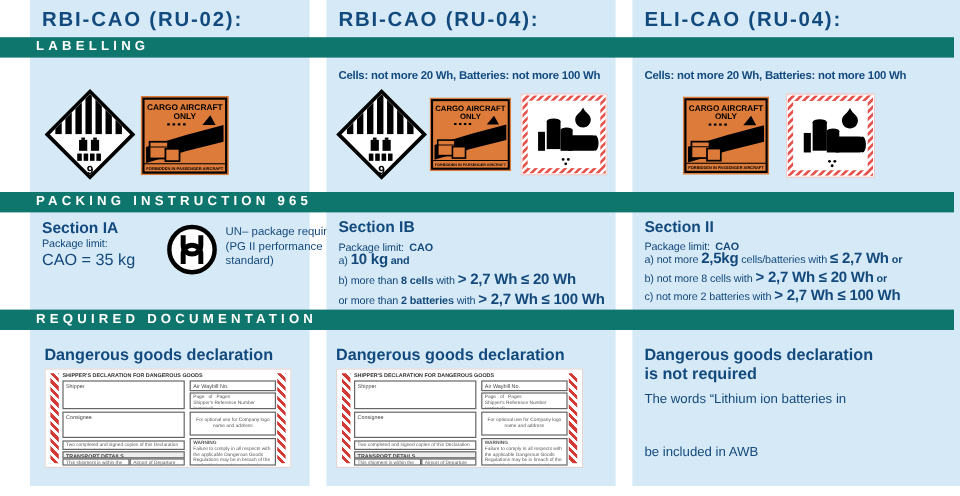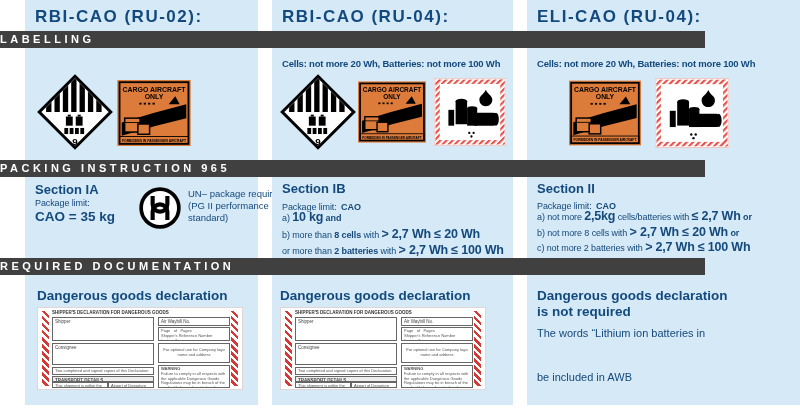--- a/index.html
+++ b/index.html
@@ -6,23 +6,23 @@
   body{
     width:800px;height:413px;position:relative;background:#ffffff;
     font-family:"Liberation Sans", sans-serif;color:#14497c;overflow:hidden;
   }
   .panel{position:absolute;top:0;height:405px;background:#d6e9f6;}
   #panel1{left:25px;width:233px;}
   #panel2{left:272px;width:241px;}
   #panel3{left:527px;width:304px;}
 
   .band{
-    position:absolute;left:0;width:705px;height:17px;background:#404040;
+    position:absolute;left:0;width:795px;height:17px;background:#0f766e;
     color:#fff;font-weight:bold;font-size:11px;letter-spacing:3.5px;
-    line-height:17px;box-sizing:border-box;white-space:nowrap;
+    line-height:17px;padding-left:30px;box-sizing:border-box;white-space:nowrap;
   }
   #band-labelling{top:31px;}
   #band-packing{top:160px;}
   #band-doc{top:258px;}
 
   .col-title{
     position:absolute;top:7px;left:10px;font-size:17px;font-weight:bold;
     letter-spacing:1.5px;color:#134a7e;white-space:nowrap;
   }
   .cells-line{
@@ -111,21 +111,21 @@
       <line x1="10" y1="58" x2="31" y2="58" stroke="#000" stroke-width="1.2"></line>
       <rect x="28" y="60" width="16" height="14" fill="#dd7b3b" stroke="#000" stroke-width="2"></rect>
       <rect x="53" y="46" width="10" height="8" fill="#000"></rect>
     </g>
     <rect x="3" y="77" width="94" height="10" fill="none" stroke="#000" stroke-width="1.2"></rect>
     <text x="50" y="84.2" text-anchor="middle" font-size="4.6" font-weight="bold" fill="#000">FORBIDDEN IN PASSENGER AIRCRAFT</text>
   </svg>
 
   <div class="abs section-head" style="left:10px;top:182px">Section IA</div>
   <div class="abs sm" style="left:10px;top:198px">Package limit:</div>
-  <div class="abs" style="left:10px;top:209px;font-size:13.5px;font-weight:bold">CAO = 35 kg</div>
+  <div class="abs" style="left:10px;top:209px;font-size:13.5px;font-weight:normal">CAO = 35 kg</div>
 
   <svg class="abs" style="left:112px;top:185px" width="46" height="46" viewBox="0 0 50 50">
     <circle cx="25" cy="25" r="20.5" fill="#fff" stroke="#000" stroke-width="4"></circle>
     <path d="M17,12 v9 a8,8 0 0 0 16,0 v-9" fill="none" stroke="#000" stroke-width="4.5"></path>
     <path d="M17,38 v-9 a8,8 0 0 1 16,0 v9" fill="none" stroke="#000" stroke-width="4.5"></path>
   </svg>
   <div class="abs" style="left:163px;top:188px;font-size:9.5px;line-height:12px;color:#14497c">
     <div class="nowrap">UN– package required</div>
     <div class="nowrap">(PG II performance</div>
     <div class="nowrap">standard)</div>

